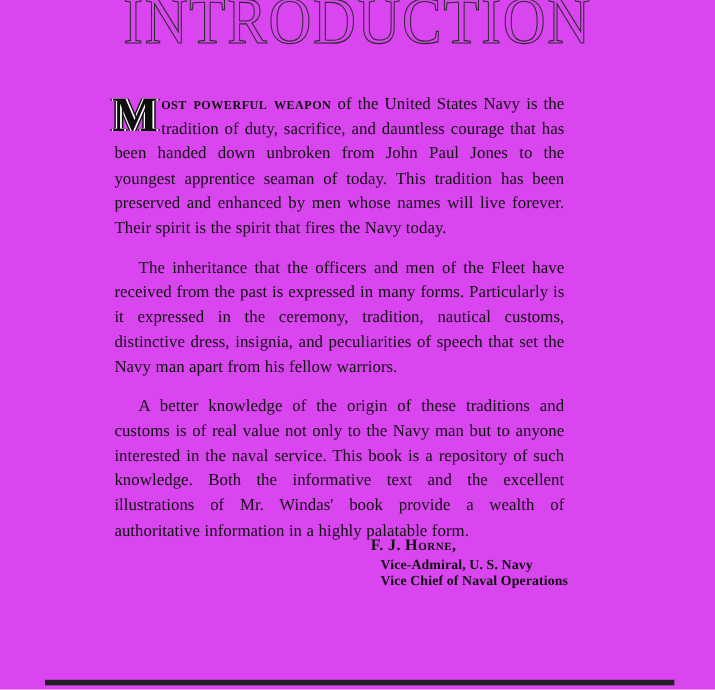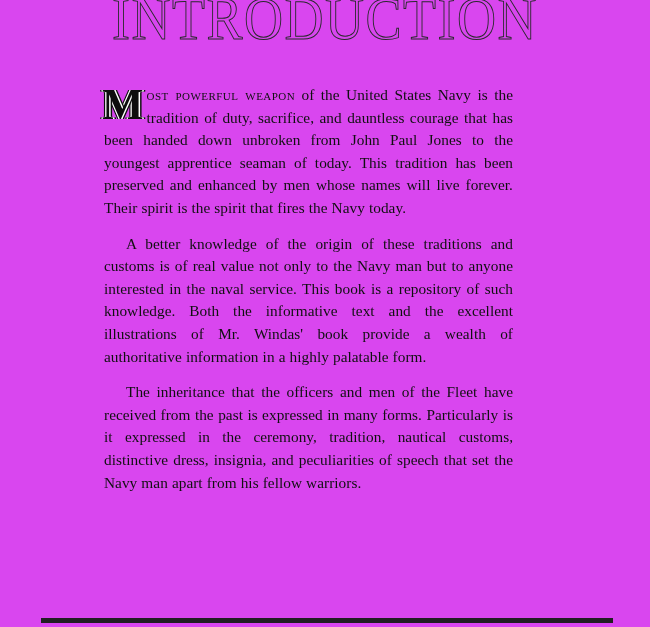--- a/index.html
+++ b/index.html
@@ -90,21 +90,21 @@
     text-shadow:
       1.6px 0 0 #ffffff,
       3.0px 0 0 #0d0d0d,
       -1.2px 0 0 #ffffff,
       -2.4px 0 0 #0d0d0d;
     transform: scaleY(1.02);
   }
 
   .smallcaps {
     font-variant: small-caps;
-    font-weight: 400;
+    font-weight: 700;
     letter-spacing: 0.45px;
   }
 
   
   .signature {
     position: absolute;
     left: 337px;
     top: 487px;
     width: 260px;
   }
@@ -147,25 +147,34 @@
     <span class="title">INTRODUCTION</span>
   </div>
 
   <div class="column">
 
     <p class="body">
       <span class="dropcap">M</span><span class="smallcaps">ost powerful weapon</span><span> of the United States Navy is the tradition of duty, sacrifice, and dauntless courage that has been handed down unbroken from John Paul Jones to the youngest apprentice seaman of today. This tradition has been preserved and enhanced by men whose names will live forever. Their spirit is the spirit that fires the Navy today.</span>
     </p>
 
     <p class="body indent">
-      <span>A better knowledge of the origin of these traditions and customs is of real value not only to the Navy man but to anyone interested in the naval service. This book is a repository of such knowledge. Both the informative text and the excellent illustrations of Mr. Windas' book provide a wealth of authoritative information in a highly palatable form.</span>
+      <span>The inheritance that the officers and men of the Fleet have received from the past is expressed in many forms. Particularly is it expressed in the ceremony, tradition, nautical customs, distinctive dress, insignia, and peculiarities of speech that set the Navy man apart from his fellow warriors.</span>
     </p>
 
     <p class="body indent">
-      <span>The inheritance that the officers and men of the Fleet have received from the past is expressed in many forms. Particularly is it expressed in the ceremony, tradition, nautical customs, distinctive dress, insignia, and peculiarities of speech that set the Navy man apart from his fellow warriors.</span>
+      <span>A better knowledge of the origin of these traditions and customs is of real value not only to the Navy man but to anyone interested in the naval service. This book is a repository of such knowledge. Both the informative text and the excellent illustrations of Mr. Windas' book provide a wealth of authoritative information in a highly palatable form.</span>
     </p>
 
   </div>
 
+  <div class="signature">
+    <div class="sig-name">
+      <span>F. J. </span><span class="sc">Horne</span><span>,</span>
+    </div>
+    <div class="sig-lines">
+      <div class="sig-line">Vice-Admiral, U. S. Navy</div>
+      <div class="sig-line">Vice Chief of Naval Operations</div>
+    </div>
+  </div>
 
   <div class="bottom-rule"></div>
 
 </div>
 
 </body></html>

